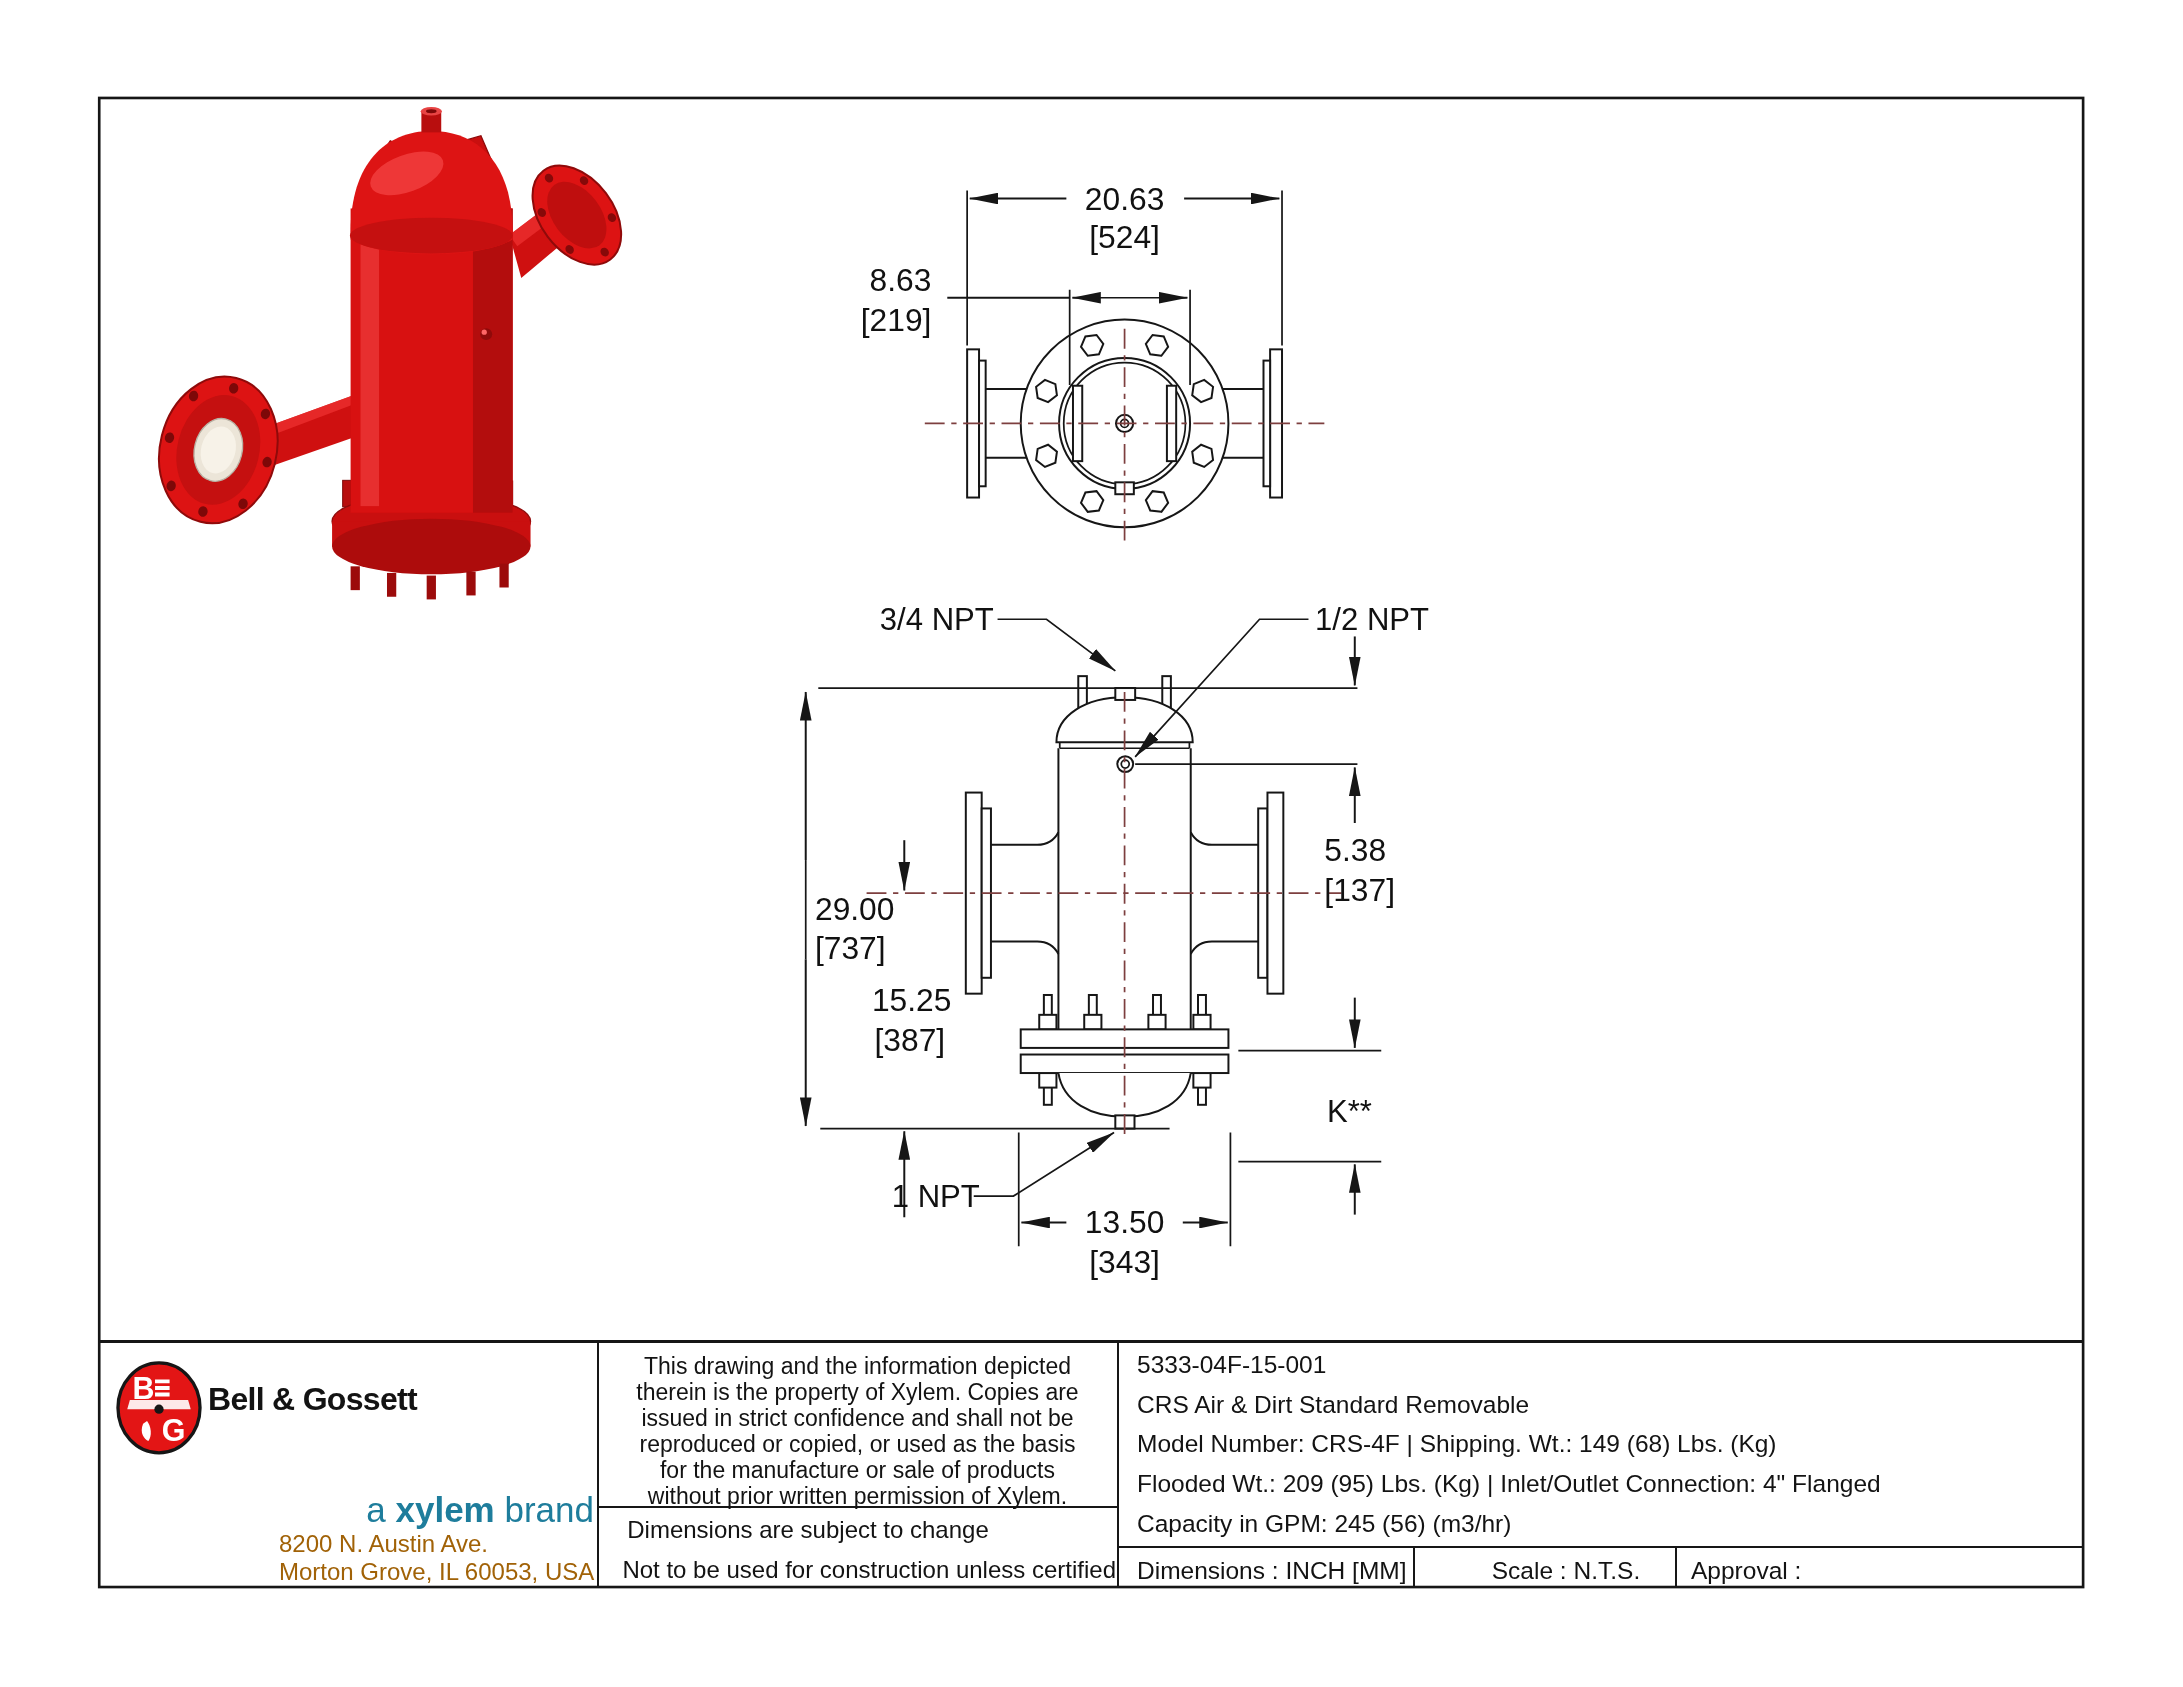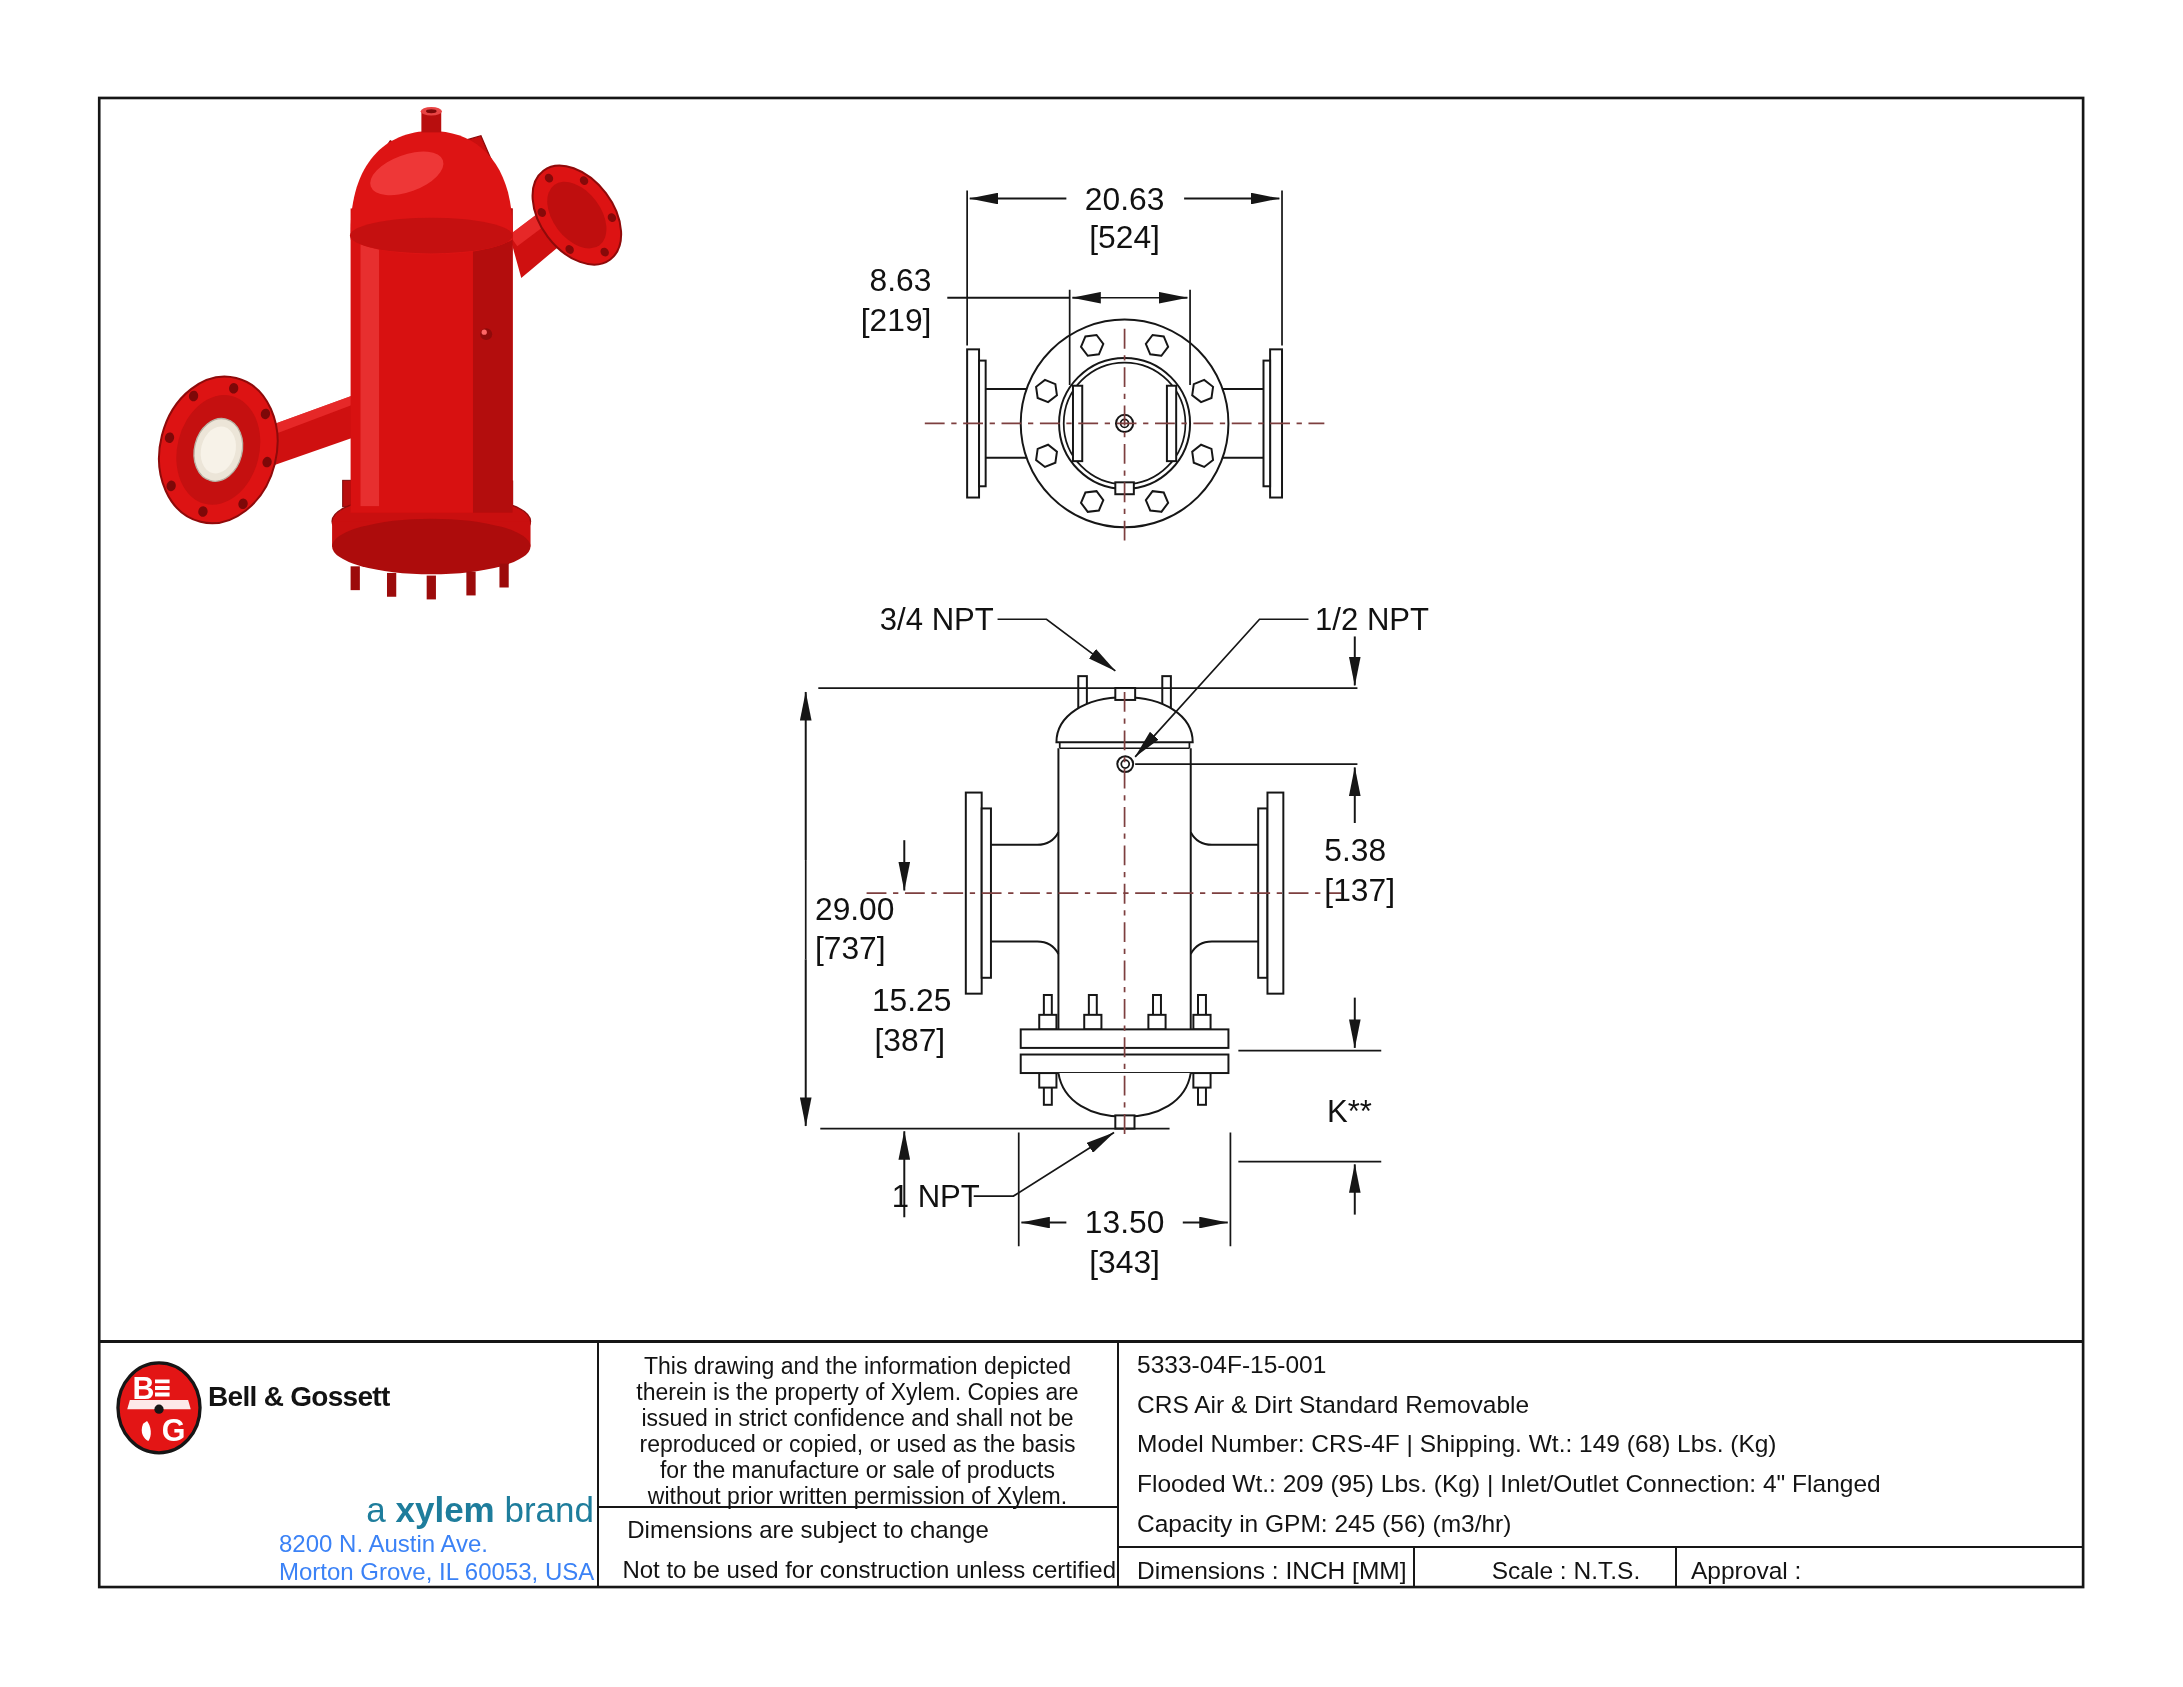--- a/index.html
+++ b/index.html
@@ -9,24 +9,24 @@
   .abs{position:absolute;}
   .dimtxt{font-size:48px;fill:#111;}
   .lbltxt{font-size:47px;fill:#111;}
   .mid{text-anchor:middle;}
   .enda{text-anchor:end;}
   .ln{stroke:#161616;stroke-width:3;fill:none;}
   .thin{stroke:#161616;stroke-width:2.6;fill:none;}
   .wh{fill:#ffffff;stroke:#161616;stroke-width:3;}
   .cl{stroke:#7d3f3f;stroke-width:2.6;fill:none;stroke-dasharray:30 10 8 10;}
   .tb-line{background:#161616;}
-  .brand-big{font-size:28px;font-weight:bold;letter-spacing:-0.7px;color:#131313;}
+  .brand-big{font-size:32px;font-weight:bold;letter-spacing:-0.7px;color:#131313;}
   .xylem{font-size:35px;color:#1e7d9c;}
   .xylem b{font-weight:bold;}
-  .addr{font-size:24px;line-height:28px;color:#3b82f6;}
+  .addr{font-size:24px;line-height:28px;color:#a16207;}
   .legal{font-size:23px;line-height:26px;text-align:center;color:#131313;}
   .note{font-size:24px;text-align:center;color:#131313;}
   .p3{font-size:24.5px;color:#131313;white-space:nowrap;}
   .footnote{font-size:30px;color:#131313;white-space:nowrap;}
 </style>
 </head>
 <body>
 
 <div id="stage">
 

